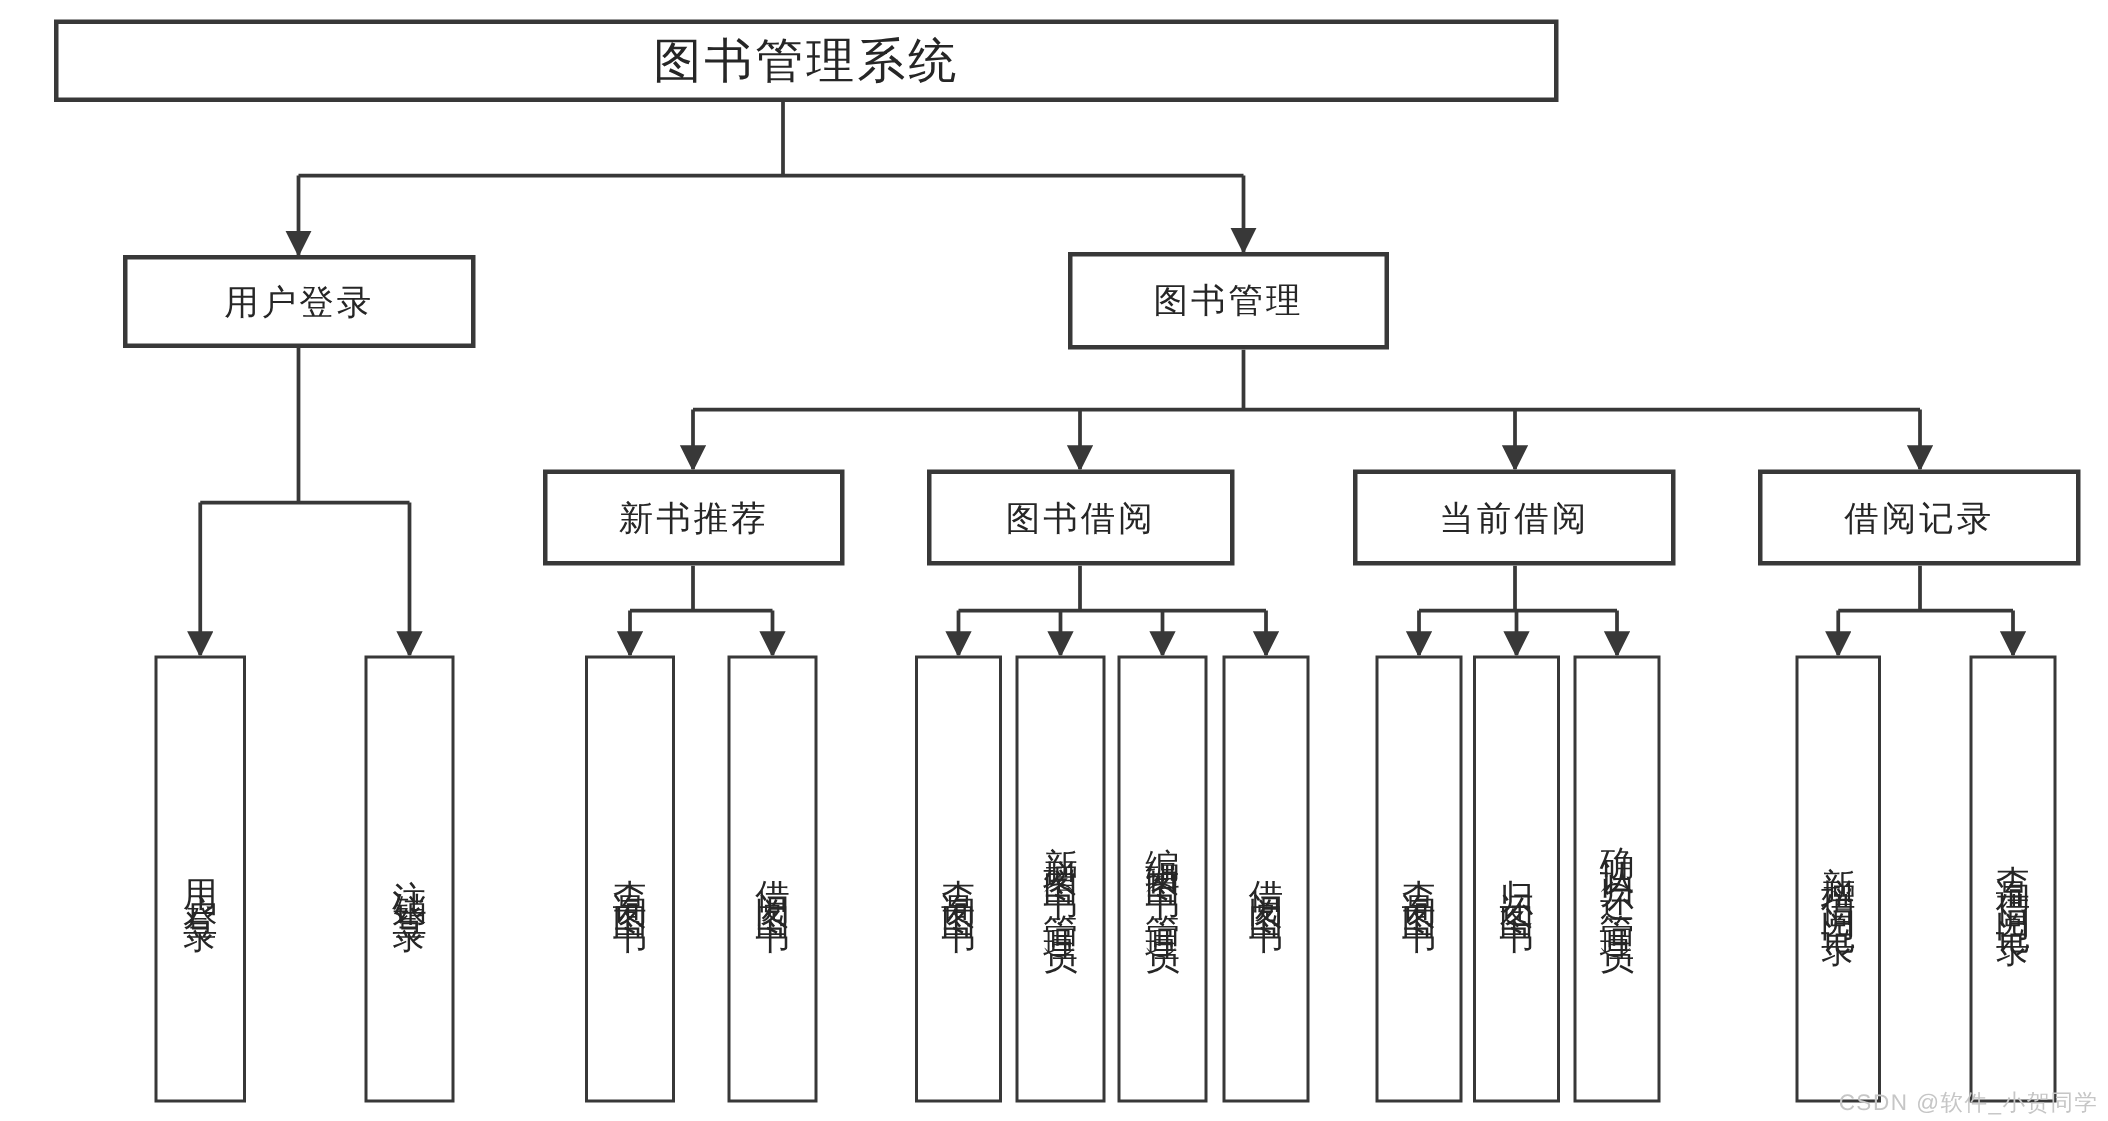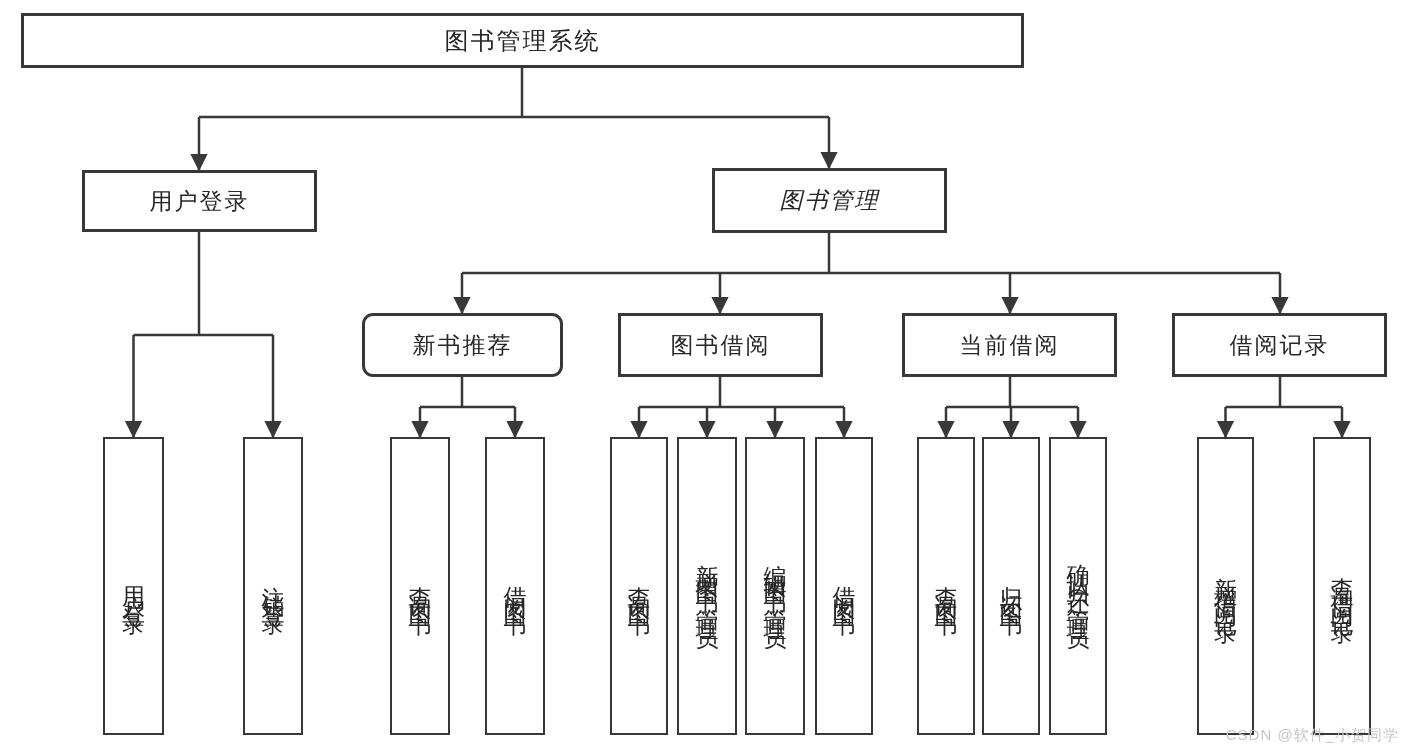--- a/index.html
+++ b/index.html
@@ -30,21 +30,22 @@
     display: flex;
     align-items: center;
     justify-content: center;
     color: #262626;
     font-size: 23px;
     letter-spacing: 2px;
     white-space: nowrap;
   }
   .node.root {
     border-width: 3px;
-    font-size: 24px;
+    font-size: 32px;
+    margin-left: 15px;
   }
   .node.branch {
     border-width: 3px;
   }
   .node.leaf {
     writing-mode: vertical-rl;
     text-orientation: mixed;
     letter-spacing: 9px;
     font-size: 23px;
     white-space: normal;
@@ -111,23 +112,23 @@
       <path d="M1280 377 V407"></path>
       <path d="M1225.5 407 H1342"></path>
       <path d="M1225.5 407 V437" marker-end="url(#arw)"></path>
       <path d="M1342 407 V437" marker-end="url(#arw)"></path>
     </g>
   </svg>
 
   <div class="node root" style="left:21px; top:13px; width:1003px; height:55px;">图书管理系统</div>
 
   <div class="node branch" style="left:82px; top:170px; width:235px; height:62px;">用户登录</div>
-  <div class="node branch" style="left:712px; top:168px; width:235px; height:65px;font-style:italic;">图书管理</div>
+  <div class="node branch" style="left:712px; top:168px; width:214px; height:65px;">图书管理</div>
 
-  <div class="node branch" style="left:362px; top:313px; width:201px; height:64px;border-radius:11px;">新书推荐</div>
+  <div class="node branch" style="left:362px; top:313px; width:201px; height:64px;">新书推荐</div>
   <div class="node branch" style="left:902px; top:313px; width:215px; height:64px;">当前借阅</div>
   <div class="node branch" style="left:618px; top:313px; width:205px; height:64px;">图书借阅</div>
   <div class="node branch" style="left:1172px; top:313px; width:215px; height:64px;">借阅记录</div>
 
   <div class="node leaf" style="left:103px; top:437px; width:61px; height:298px;">用户登录</div>
   <div class="node leaf" style="left:243px; top:437px; width:60px; height:298px;">注销登录</div>
 
   <div class="node leaf" style="left:390px; top:437px; width:60px; height:298px;">查询图书</div>
   <div class="node leaf" style="left:485px; top:437px; width:60px; height:298px;">借阅图书</div>
 

